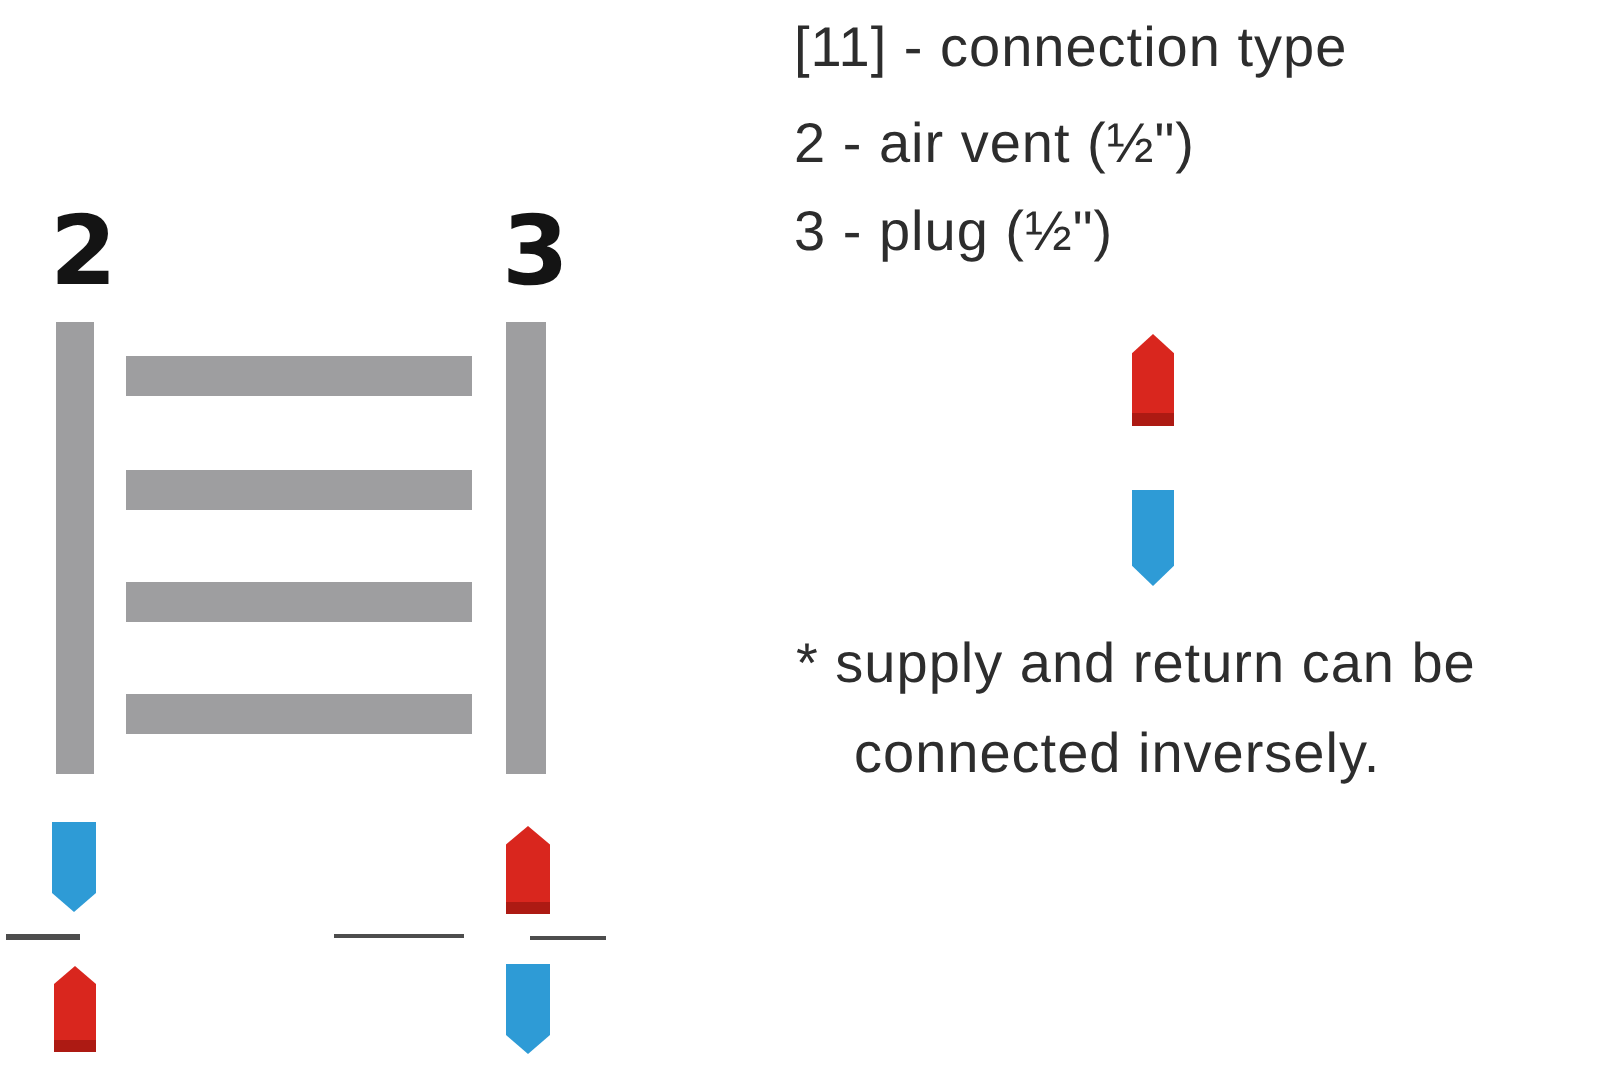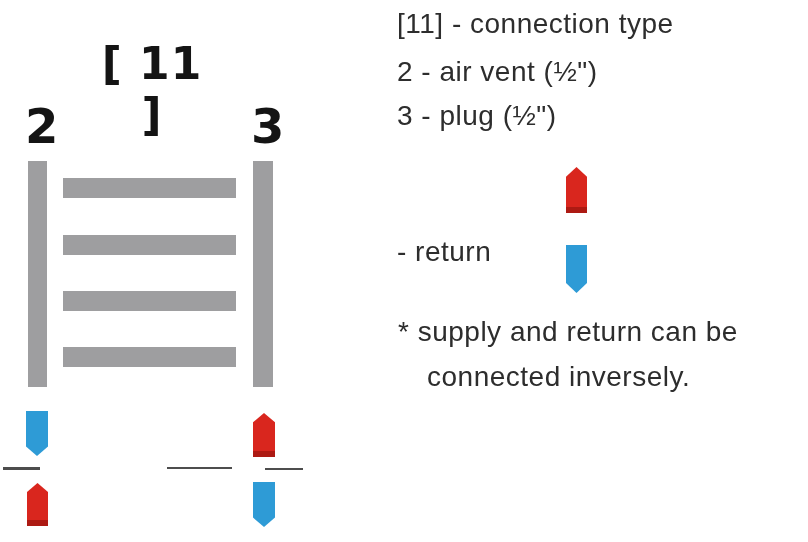--- a/index.html
+++ b/index.html
@@ -79,21 +79,20 @@
     color: var(--text-dark, #2d2d2d);
     white-space: nowrap;
     letter-spacing: 0.5px;
   }
 </style>
 </head>
 <body>
 
 <div class="canvas">
 
-  <div class="abs conn-label">[ 11 ]</div>
   <div class="abs port-label port-left">2</div>
   <div class="abs port-label port-right">3</div>
 
   <div class="abs rail rail-left"></div>
   <div class="abs rail rail-right"></div>
 
   <div class="abs rung" style="top:178px"></div>
   <div class="abs rung" style="top:235px"></div>
   <div class="abs rung" style="top:291px"></div>
   <div class="abs rung" style="top:347px"></div>
@@ -107,19 +106,18 @@
   <div class="abs arrow arrow-up supply-fill" style="left:253px; top:413px; height:44px"></div>
   <div class="abs pipe-line" style="left:265px; top:468px; width:38px; height:2px"></div>
   <div class="abs arrow arrow-down return-fill" style="left:253px; top:482px; height:45px"></div>
 
   <div class="abs legend-text" style="left:397px; top:8px">[11] - connection type</div>
   <div class="abs legend-text" style="left:397px; top:56px">2 - air vent (½")</div>
   <div class="abs legend-text" style="left:397px; top:100px">3 - plug (½")</div>
 
   <div class="abs arrow arrow-up supply-fill" style="left:566px; top:167px; height:46px; width:21px"></div>
 
-  <div class="abs legend-text" style="left:397px; top:236px">- return</div>
   <div class="abs arrow arrow-down return-fill" style="left:566px; top:245px; height:48px; width:21px"></div>
 
   <div class="abs legend-text" style="left:427px; top:361px">connected inversely.</div>
   <div class="abs legend-text" style="left:398px; top:316px">* supply and return can be</div>
 
 </div>
 
 </body></html>

